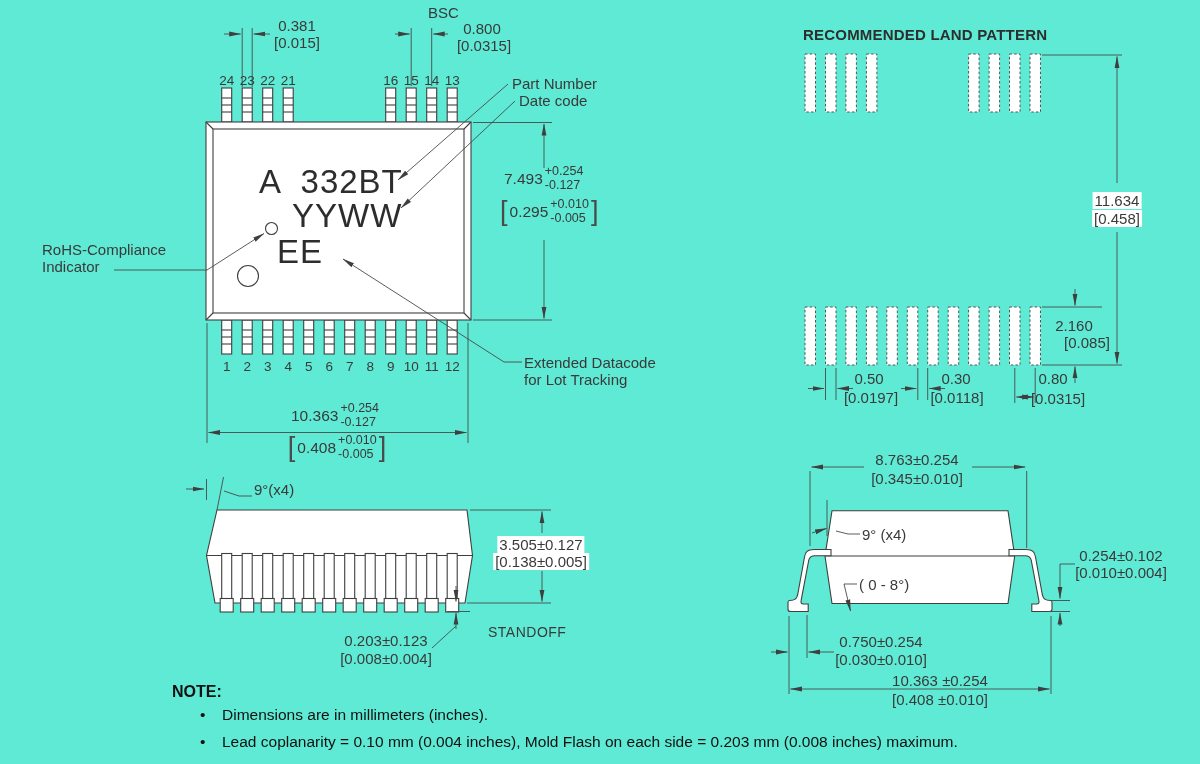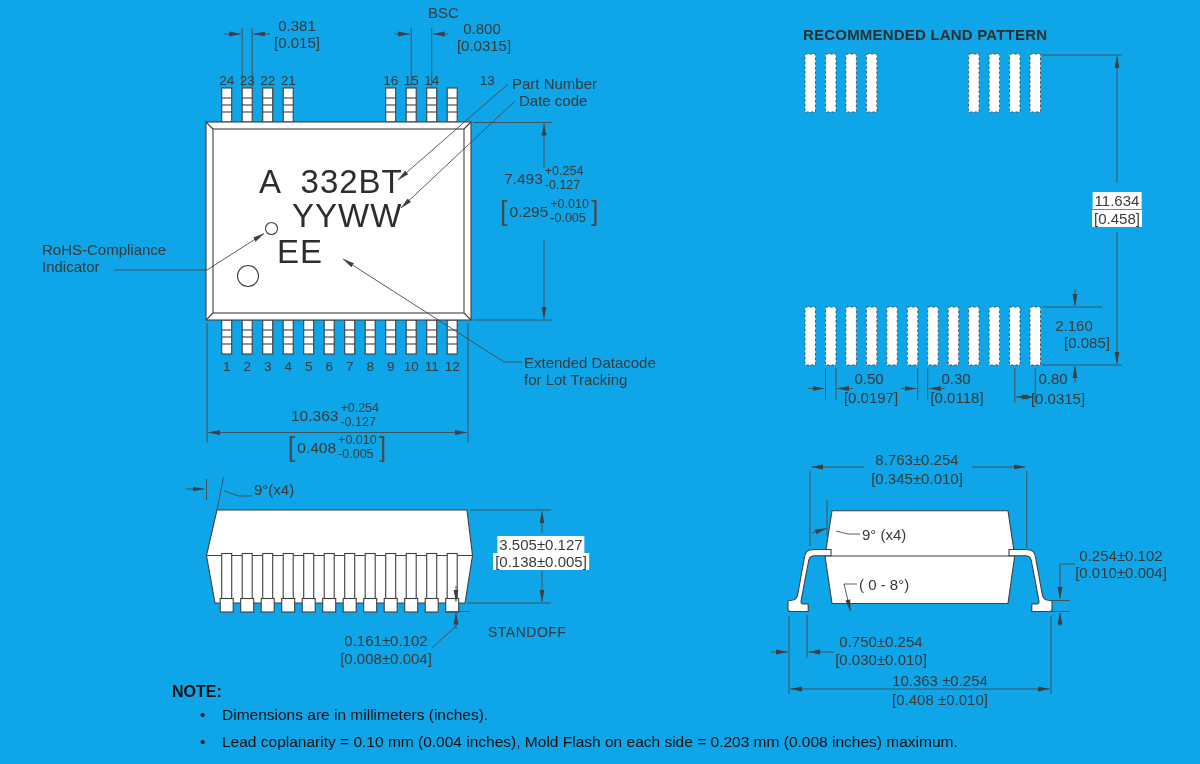--- a/index.html
+++ b/index.html
@@ -1,16 +1,16 @@
 <!DOCTYPE html>
 <html><head>
 <meta charset="utf-8">
 <style>
   html,body{margin:0;padding:0;background:#fff;}
-  #canvas{position:relative;width:1200px;height:764px;background:#0ea5e9;overflow:hidden;
+  #canvas{position:relative;width:1200px;height:764px;background:#5eead4;overflow:hidden;
           font-family:"Liberation Sans",sans-serif;color:#3a3a3a;}
   #linework{position:absolute;left:0;top:0;width:1200px;height:764px;}
   .ln{stroke:#3f3f3f;stroke-width:1.1;fill:none;}
   .lnf{stroke:#3f3f3f;stroke-width:1.1;fill:#fff;}
   .thin{stroke:#4a4a4a;stroke-width:0.9;fill:none;}
   .arr{marker-end:url(#ah);}
   .pad{stroke:#555;stroke-width:1;fill:#fff;stroke-dasharray:2.5 2.2;}
   .lb{position:absolute;white-space:pre;font-size:15px;line-height:17px;color:#3a3a3a;}
   .ctr{transform:translateX(-50%);}
   .wbg{background:#fff;padding:0 2px;}
@@ -235,21 +235,21 @@
   <div class="lb ctr" style="left:482px;top:20px;">0.800</div>
   <div class="lb ctr" style="left:484px;top:37px;">[0.0315]</div>
 
   <div class="lb pn ctr" style="left:226.7px;top:72px;">24</div>
   <div class="lb pn ctr" style="left:247.2px;top:72px;">23</div>
   <div class="lb pn ctr" style="left:267.7px;top:72px;">22</div>
   <div class="lb pn ctr" style="left:288.2px;top:72px;">21</div>
   <div class="lb pn ctr" style="left:390.7px;top:72px;">16</div>
   <div class="lb pn ctr" style="left:411.2px;top:72px;">15</div>
   <div class="lb pn ctr" style="left:431.7px;top:72px;">14</div>
-  <div class="lb pn ctr" style="left:452.2px;top:72px;margin-left:35px;">13</div>
+  <div class="lb pn ctr" style="left:452.2px;top:72px;">13</div>
 
   <div class="lb" style="left:512px;top:75px;">Part Number</div>
   <div class="lb" style="left:519px;top:92px;">Date code</div>
 
   <div class="lb mark" style="left:259px;top:165px;">A  332BT</div>
   <div class="lb mark" style="left:292px;top:199px;">YYWW</div>
   <div class="lb mark" style="left:277px;top:235px;">EE</div>
 
   <div class="lb" style="left:42px;top:241px;"><span>RoHS-Compliance</span><br><span>Indicator</span></div>
 
@@ -298,21 +298,21 @@
   <div class="lb ctr" style="left:869px;top:370px;">0.50</div>
   <div class="lb ctr" style="left:871px;top:389px;">[0.0197]</div>
   <div class="lb ctr" style="left:956px;top:370px;">0.30</div>
   <div class="lb ctr" style="left:957px;top:389px;">[0.0118]</div>
   <div class="lb ctr" style="left:1053px;top:370px;">0.80</div>
   <div class="lb ctr" style="left:1058px;top:390px;">[0.0315]</div>
 
   <div class="lb" style="left:254px;top:481px;">9°(x4)</div>
   <div class="lb ctr wbg" style="left:541px;top:536px;">3.505±0.127</div>
   <div class="lb ctr wbg" style="left:541px;top:553px;">[0.138±0.005]</div>
-  <div class="lb ctr" style="left:386px;top:632px;">0.161±0.102</div>
+  <div class="lb ctr" style="left:386px;top:632px;">0.203±0.123</div>
   <div class="lb ctr" style="left:386px;top:650px;">[0.008±0.004]</div>
   <div class="lb" style="left:488px;top:624px;font-size:14px;letter-spacing:.5px;">STANDOFF</div>
 
   <div class="lb ctr" style="left:917px;top:451px;">8.763±0.254</div>
   <div class="lb ctr" style="left:917px;top:470px;">[0.345±0.010]</div>
   <div class="lb" style="left:862px;top:526px;">9° (x4)</div>
   <div class="lb" style="left:859px;top:576px;">( 0 - 8°)</div>
   <div class="lb ctr" style="left:1121px;top:547px;">0.254±0.102</div>
   <div class="lb ctr" style="left:1121px;top:564px;">[0.010±0.004]</div>
   <div class="lb ctr" style="left:881px;top:633px;">0.750±0.254</div>

